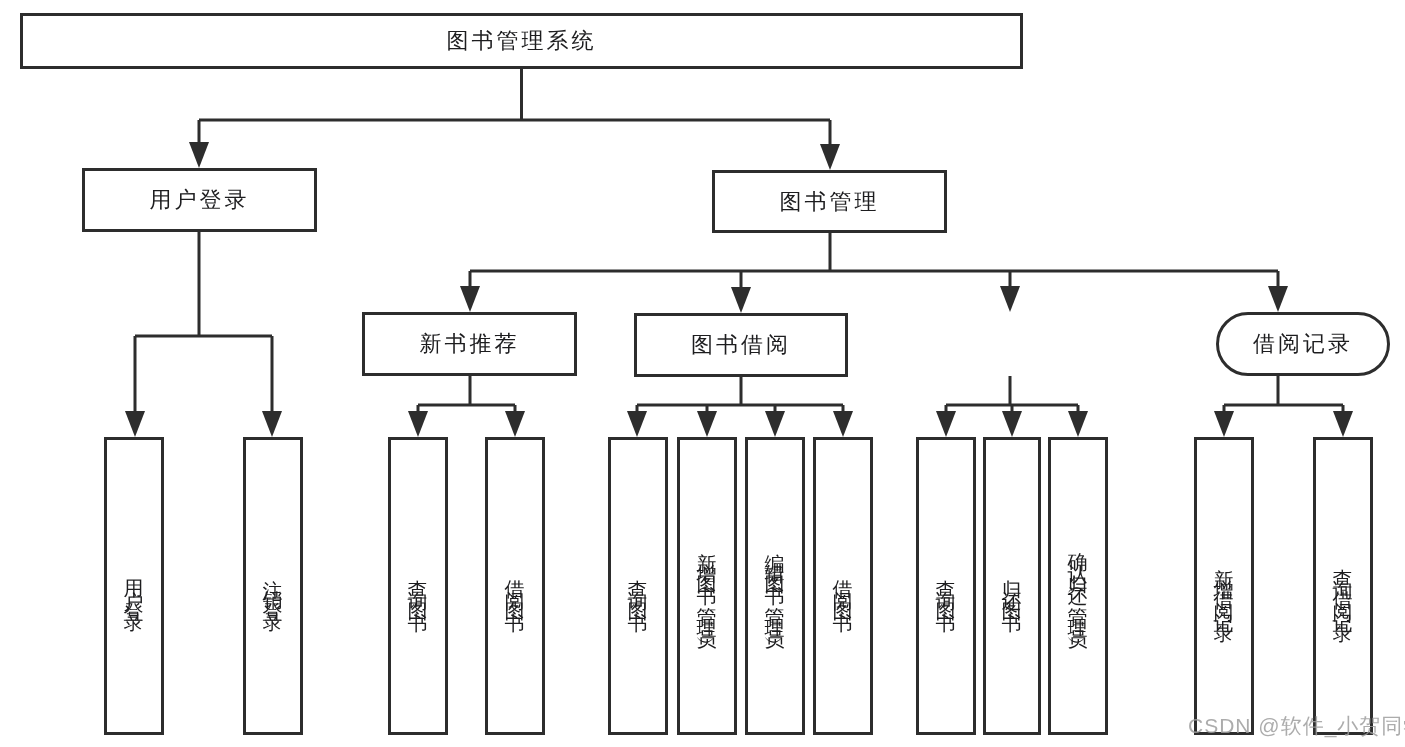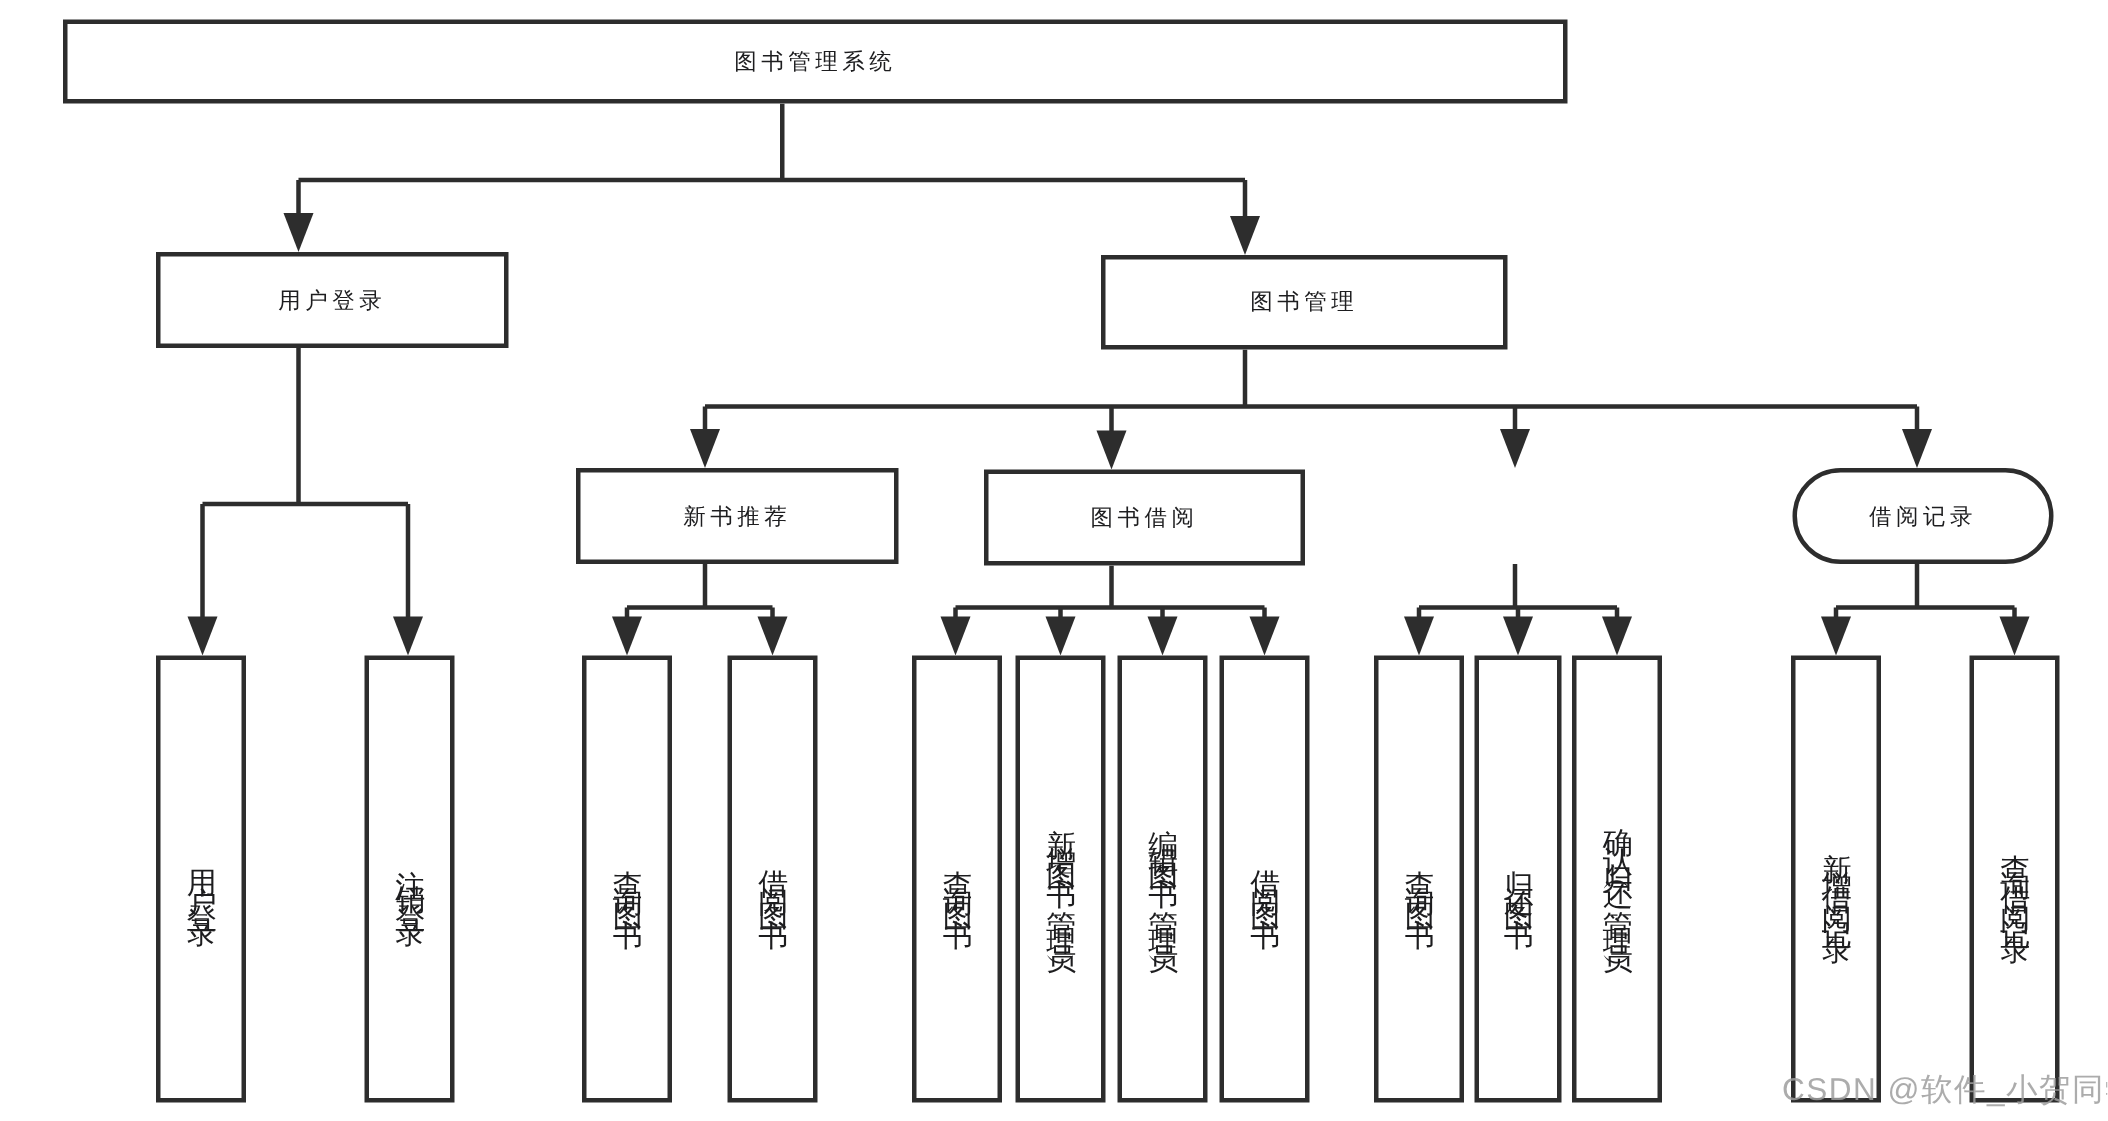--- a/index.html
+++ b/index.html
@@ -4,21 +4,21 @@
 <style>
   html,body{margin:0;padding:0;background:#fff;}
   #canvas{
     position:relative;width:1405px;height:747px;background:#ffffff;overflow:hidden;
     font-family:"Liberation Sans","DejaVu Sans",sans-serif;
   }
   #connectors{position:absolute;left:0;top:0;width:1405px;height:747px;pointer-events:none;}
   .hnode{
     position:absolute;box-sizing:border-box;background:#ffffff;
     border:3px solid #2d2d2d;display:flex;align-items:center;justify-content:center;
-    font-size:15px;letter-spacing:3px;color:#1d1d1f;white-space:nowrap;margin-left:22px;
+    font-size:22px;letter-spacing:3px;color:#1d1d1f;white-space:nowrap;
   }
   .vnode{
     position:absolute;box-sizing:border-box;background:#ffffff;
     border:3px solid #2d2d2d;top:437px;height:298px;
     display:flex;align-items:center;justify-content:center;
     writing-mode:vertical-rl;text-orientation:mixed;
     font-size:20px;letter-spacing:11px;color:#1d1d1f;line-height:1;
   }
   #watermark{
     position:absolute;left:1188px;top:712px;font-size:21px;letter-spacing:1px;
@@ -66,25 +66,25 @@
       <polygon points="1002,411 1022,411 1012,437"></polygon>
       <polygon points="1068,411 1088,411 1078,437"></polygon>
       <polygon points="1214,411 1234,411 1224,437"></polygon>
       <polygon points="1333,411 1353,411 1343,437"></polygon>
     </g>
   </svg>
 
   <div class="hnode" style="left:20px;top:13px;width:1003px;height:56px;">图书管理系统</div>
 
   <div class="hnode" style="left:82px;top:168px;width:235px;height:64px;">用户登录</div>
-  <div class="hnode" style="left:712px;top:170px;width:271px;height:63px;font-family:Liberation Mono, monospace;">图书管理</div>
+  <div class="hnode" style="left:712px;top:170px;width:235px;height:63px;font-family:Liberation Mono, monospace;">图书管理</div>
 
   <div class="hnode" style="left:362px;top:312px;width:215px;height:64px;text-align:center;">新书推荐</div>
   <div class="hnode" style="left:634px;top:313px;width:214px;height:64px;font-family:Liberation Serif, serif;">图书借阅</div>
-  <div class="hnode" style="left:1173px;top:312px;width:174px;height:64px;border-radius:32px;">借阅记录</div>
+  <div class="hnode" style="left:1216px;top:312px;width:174px;height:64px;border-radius:32px;">借阅记录</div>
 
   <div class="vnode" style="left:104px;width:60px;">用户登录</div>
   <div class="vnode" style="left:243px;width:60px;">注销登录</div>
 
   <div class="vnode" style="left:388px;width:60px;">查询图书</div>
   <div class="vnode" style="left:485px;width:60px;">借阅图书</div>
 
   <div class="vnode" style="left:608px;width:60px;">查询图书</div>
   <div class="vnode" style="left:677px;width:60px;">新增图书（管理员）</div>
   <div class="vnode" style="left:745px;width:60px;">编辑图书（管理员）</div>

